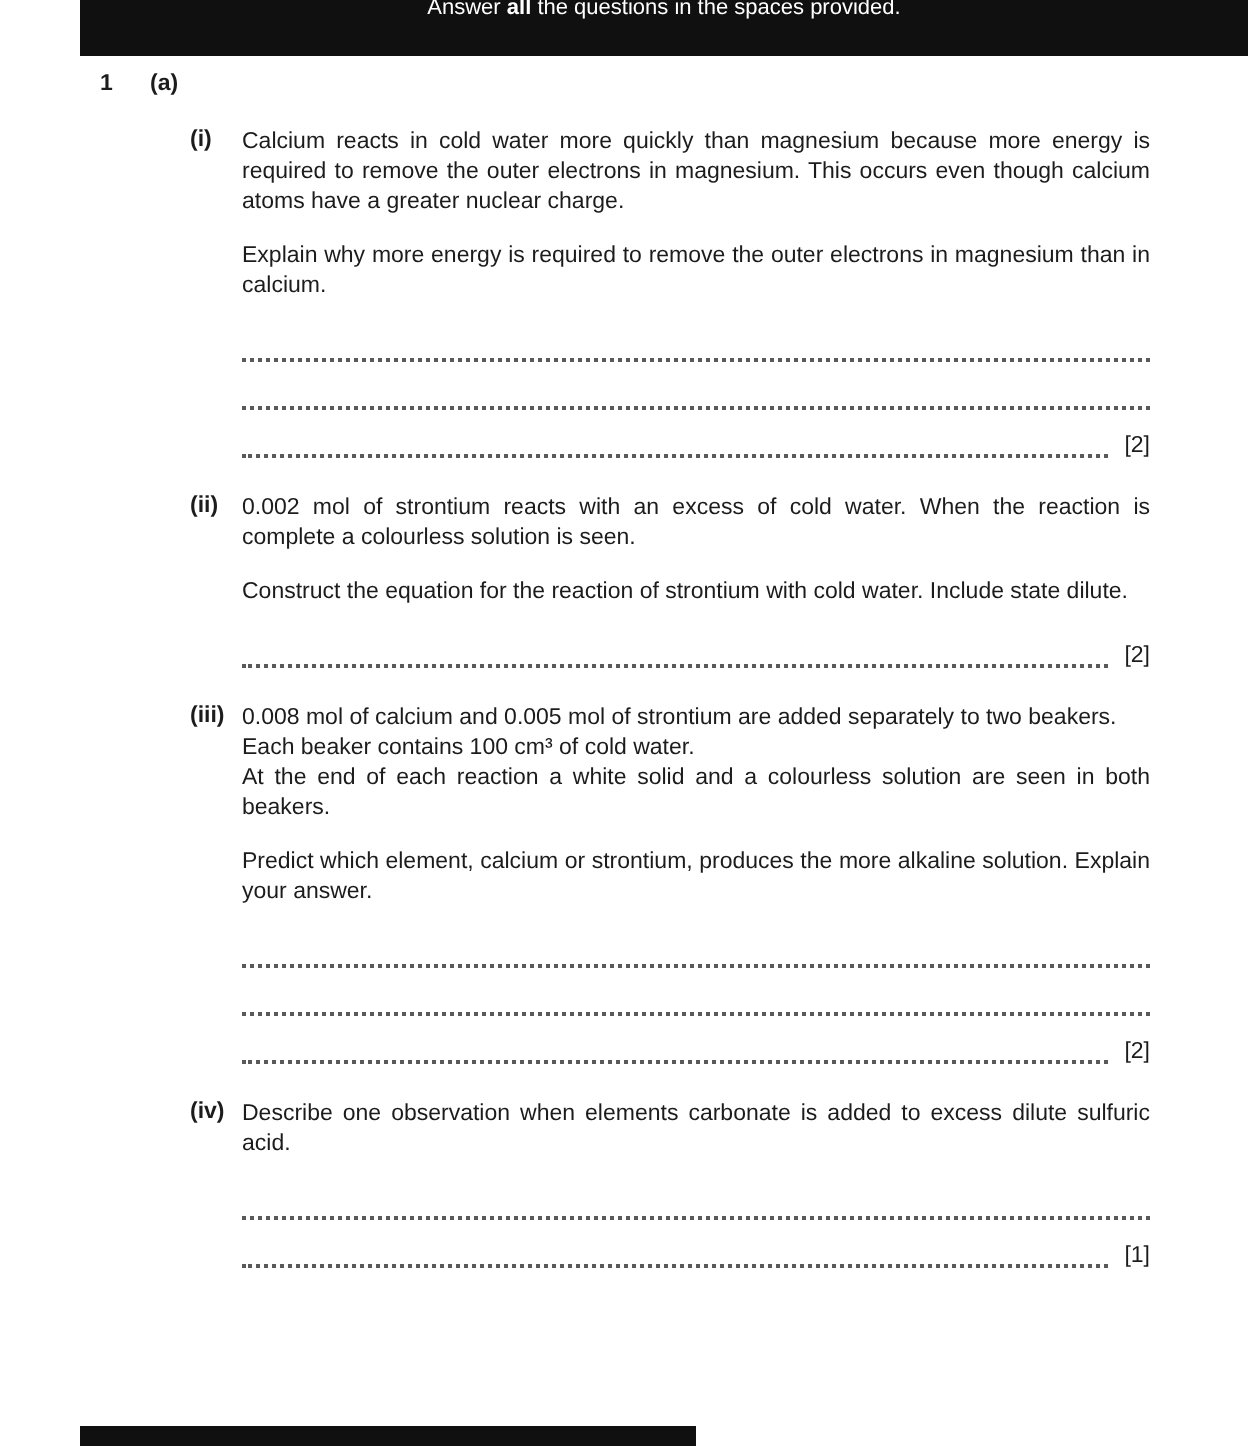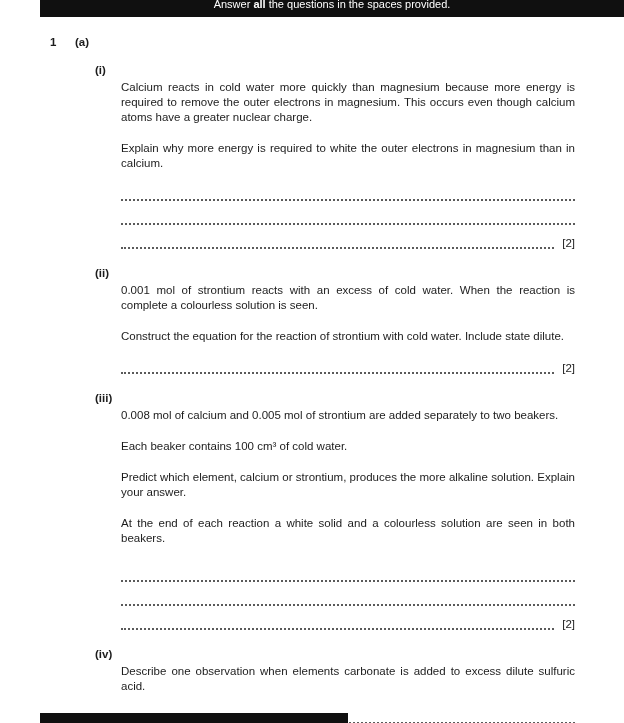--- a/index.html
+++ b/index.html
@@ -8,21 +8,21 @@
     width: 624px; height: 723px;
     background: #ffffff;
     font-family: "Liberation Sans", sans-serif;
     font-size: 11.5px;
     color: #1c1c1c;
     position: relative;
     overflow: hidden;
   }
   .top-bar {
     position: absolute; top: 0; left: 40px; right: 0;
-    height: 17px; background: #101010;
+    height: 28px; background: #101010;
     overflow: hidden;
     color: #ffffff;
     text-align: center;
   }
   .top-bar .bar-text {
     display: block;
     font-size: 11px;
     line-height: 14px;
     margin-top: -3px;
     white-space: nowrap;
@@ -31,21 +31,21 @@
     position: absolute;
     top: 36px; left: 50px; right: 49px;
   }
   .q-row { display: flex; margin-bottom: 16px; }
   .q-num { width: 25px; flex-shrink: 0; font-weight: bold; }
   .q-part { width: 22px; flex-shrink: 0; font-weight: bold; }
   .subparts { margin-left: 45px; }
   .subpart { display: flex; margin-bottom: 18px; }
   .sp-label { width: 26px; flex-shrink: 0; font-weight: bold; }
   .sp-body { flex: 1; min-width: 0; }
-  .para { margin: 16px 0 12px 0; line-height: 15px; }
+  .para { margin: 0 0 12px 0; line-height: 15px; }
   .para.just { text-align: justify; }
   .para.tight { margin-bottom: 0; }
   .answers { margin-top: 6px; }
   .answer-line {
     display: flex; align-items: flex-end;
     height: 24px;
   }
   .dots {
     flex: 1;
     border-bottom: 2px dotted #5a5a5a;
@@ -75,57 +75,57 @@
     <span class="q-num">1</span>
     <span class="q-part">(a)</span>
   </div>
 
   <div class="subparts">
 
     <div class="subpart">
       <span class="sp-label">(i)</span>
       <div class="sp-body">
         <p class="para just">Calcium reacts in cold water more quickly than magnesium because more energy is required to remove the outer electrons in magnesium. This occurs even though calcium atoms have a greater nuclear charge.</p>
-        <p class="para just tight">Explain why more energy is required to white the outer electrons in magnesium than in calcium.</p>
+        <p class="para just tight">Explain why more energy is required to remove the outer electrons in magnesium than in calcium.</p>
         <div class="answers">
           <div class="answer-line">
               <span class="dots"></span>
             </div>
           <div class="answer-line">
               <span class="dots"></span>
             </div>
           <div class="answer-line">
               <span class="dots"></span>
               <span class="marks">[2]</span>
             </div>
         </div>
       </div>
     </div>
 
     <div class="subpart">
       <span class="sp-label">(ii)</span>
       <div class="sp-body">
-        <p class="para just">0.001 mol of strontium reacts with an excess of cold water. When the reaction is complete a colourless solution is seen.</p>
+        <p class="para just">0.002 mol of strontium reacts with an excess of cold water. When the reaction is complete a colourless solution is seen.</p>
         <p class="para tight">Construct the equation for the reaction of strontium with cold water. Include state dilute.</p>
         <div class="answers">
           <div class="answer-line">
               <span class="dots"></span>
               <span class="marks">[2]</span>
             </div>
         </div>
       </div>
     </div>
 
     <div class="subpart">
       <span class="sp-label">(iii)</span>
       <div class="sp-body">
         <p class="para tight just" style="line-height:15px;">0.008 mol of calcium and 0.005 mol of strontium are added separately to two beakers.</p>
         <p class="para tight" style="line-height:15px;">Each beaker contains 100 cm³ of cold water.</p>
+        <p class="para just" style="line-height:15px;">At the end of each reaction a white solid and a colourless solution are seen in both beakers.</p>
         <p class="para just tight">Predict which element, calcium or strontium, produces the more alkaline solution. Explain your answer.</p>
-        <p class="para just" style="line-height:15px;">At the end of each reaction a white solid and a colourless solution are seen in both beakers.</p>
         <div class="answers">
           <div class="answer-line">
               <span class="dots"></span>
             </div>
           <div class="answer-line">
               <span class="dots"></span>
             </div>
           <div class="answer-line">
               <span class="dots"></span>
               <span class="marks">[2]</span>

